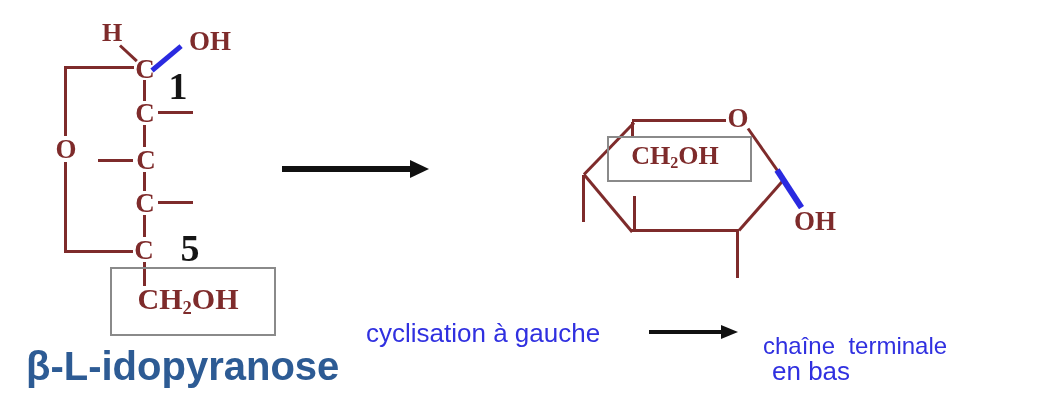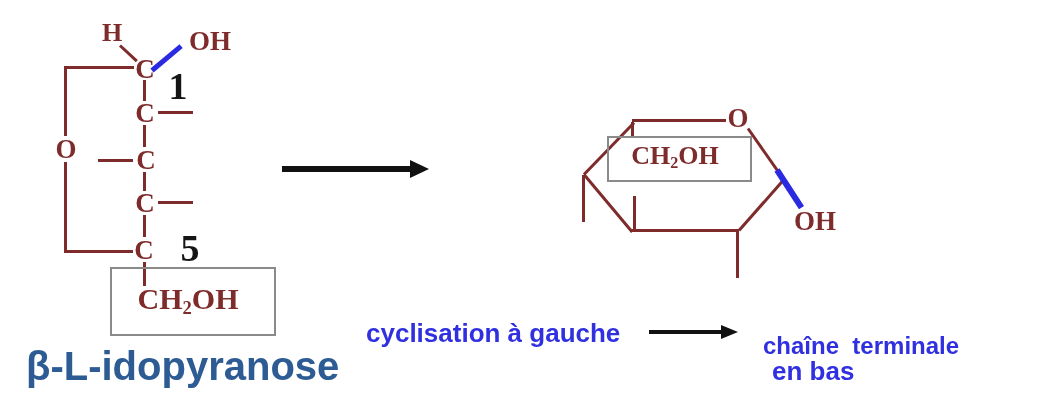--- a/index.html
+++ b/index.html
@@ -28,21 +28,21 @@
   .sub{font-size:0.62em;vertical-align:-0.25em;}
   
   .fbox{position:absolute;border:2px solid #8a8a8a;background:transparent;}
   
   .arrow-shaft{position:absolute;background:#111111;}
   .arrow-head{position:absolute;width:0;height:0;border-style:solid;border-color:transparent;border-left-color:#111111;}
   
   .caption{
     position:absolute;
     font-family:"Liberation Sans",sans-serif;
-    font-weight:700;
+    font-weight:400;
     color:#3030e0;
     white-space:pre;
     line-height:1.1;
   }
   
   .mol-name{
     position:absolute;
     font-family:"Liberation Sans",sans-serif;
     font-weight:700;
     color:#2d5b94;

